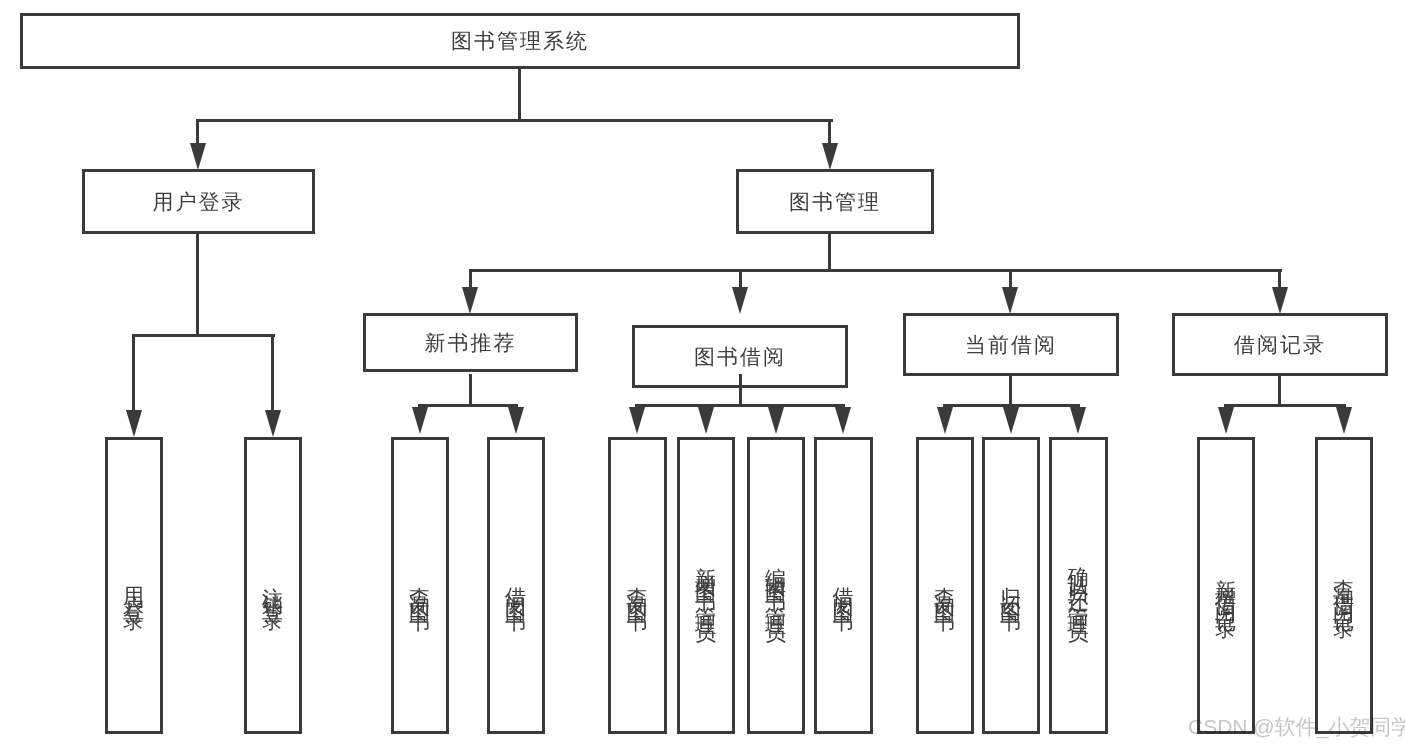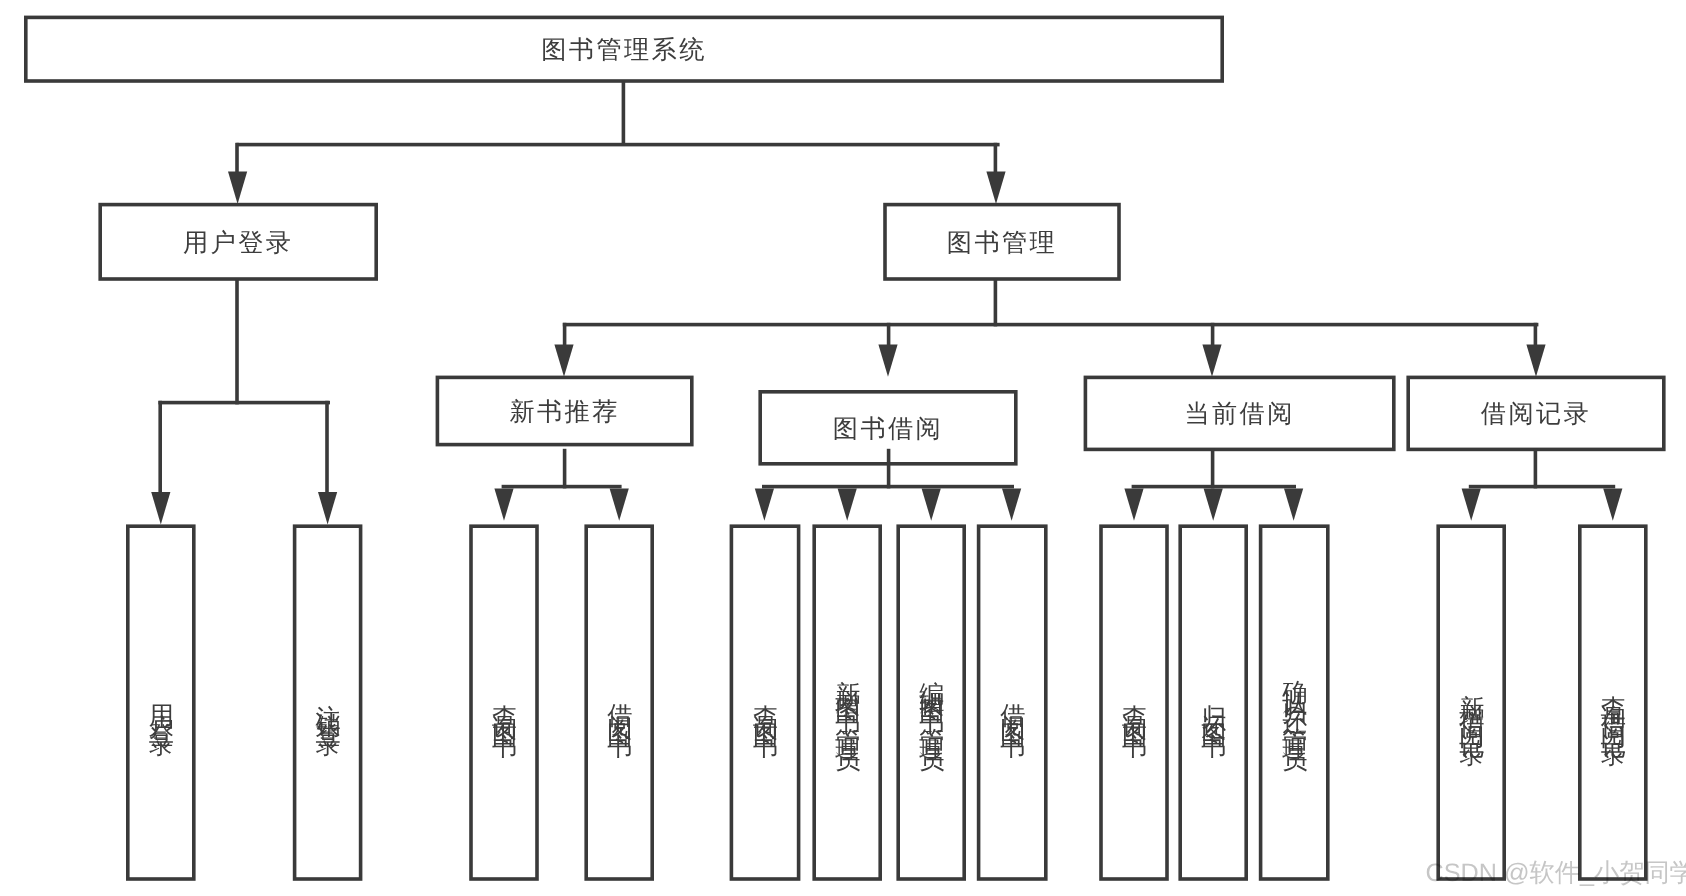--- a/index.html
+++ b/index.html
@@ -39,21 +39,21 @@
 
 <div class="stage">
 
   <div class="box h" style="left:20px;top:13px;width:1000px;height:56px;">图书管理系统</div>
 
   <div class="box h" style="left:82px;top:169px;width:233px;height:65px;">用户登录</div>
   <div class="box h" style="left:712px;top:169px;width:198px;height:65px;margin-left:24px;">图书管理</div>
 
   <div class="box h" style="left:363px;top:313px;width:215px;height:59px;">新书推荐</div>
   <div class="box h" style="left:632px;top:313px;width:216px;height:63px;margin-top:12px;">图书借阅</div>
-  <div class="box h" style="left:903px;top:313px;width:260px;height:63px;">当前借阅</div>
+  <div class="box h" style="left:903px;top:313px;width:216px;height:63px;">当前借阅</div>
   <div class="box h" style="left:1172px;top:313px;width:216px;height:63px;">借阅记录</div>
 
   <div class="box" style="left:105px;top:437px;width:58px;height:297px;">
     <span class="vtext">用户登录</span>
     </div>
   <div class="box" style="left:244px;top:437px;width:58px;height:297px;">
     <span class="vtext">注销登录</span>
     </div>
 
   <div class="box" style="left:391px;top:437px;width:58px;height:297px;">

